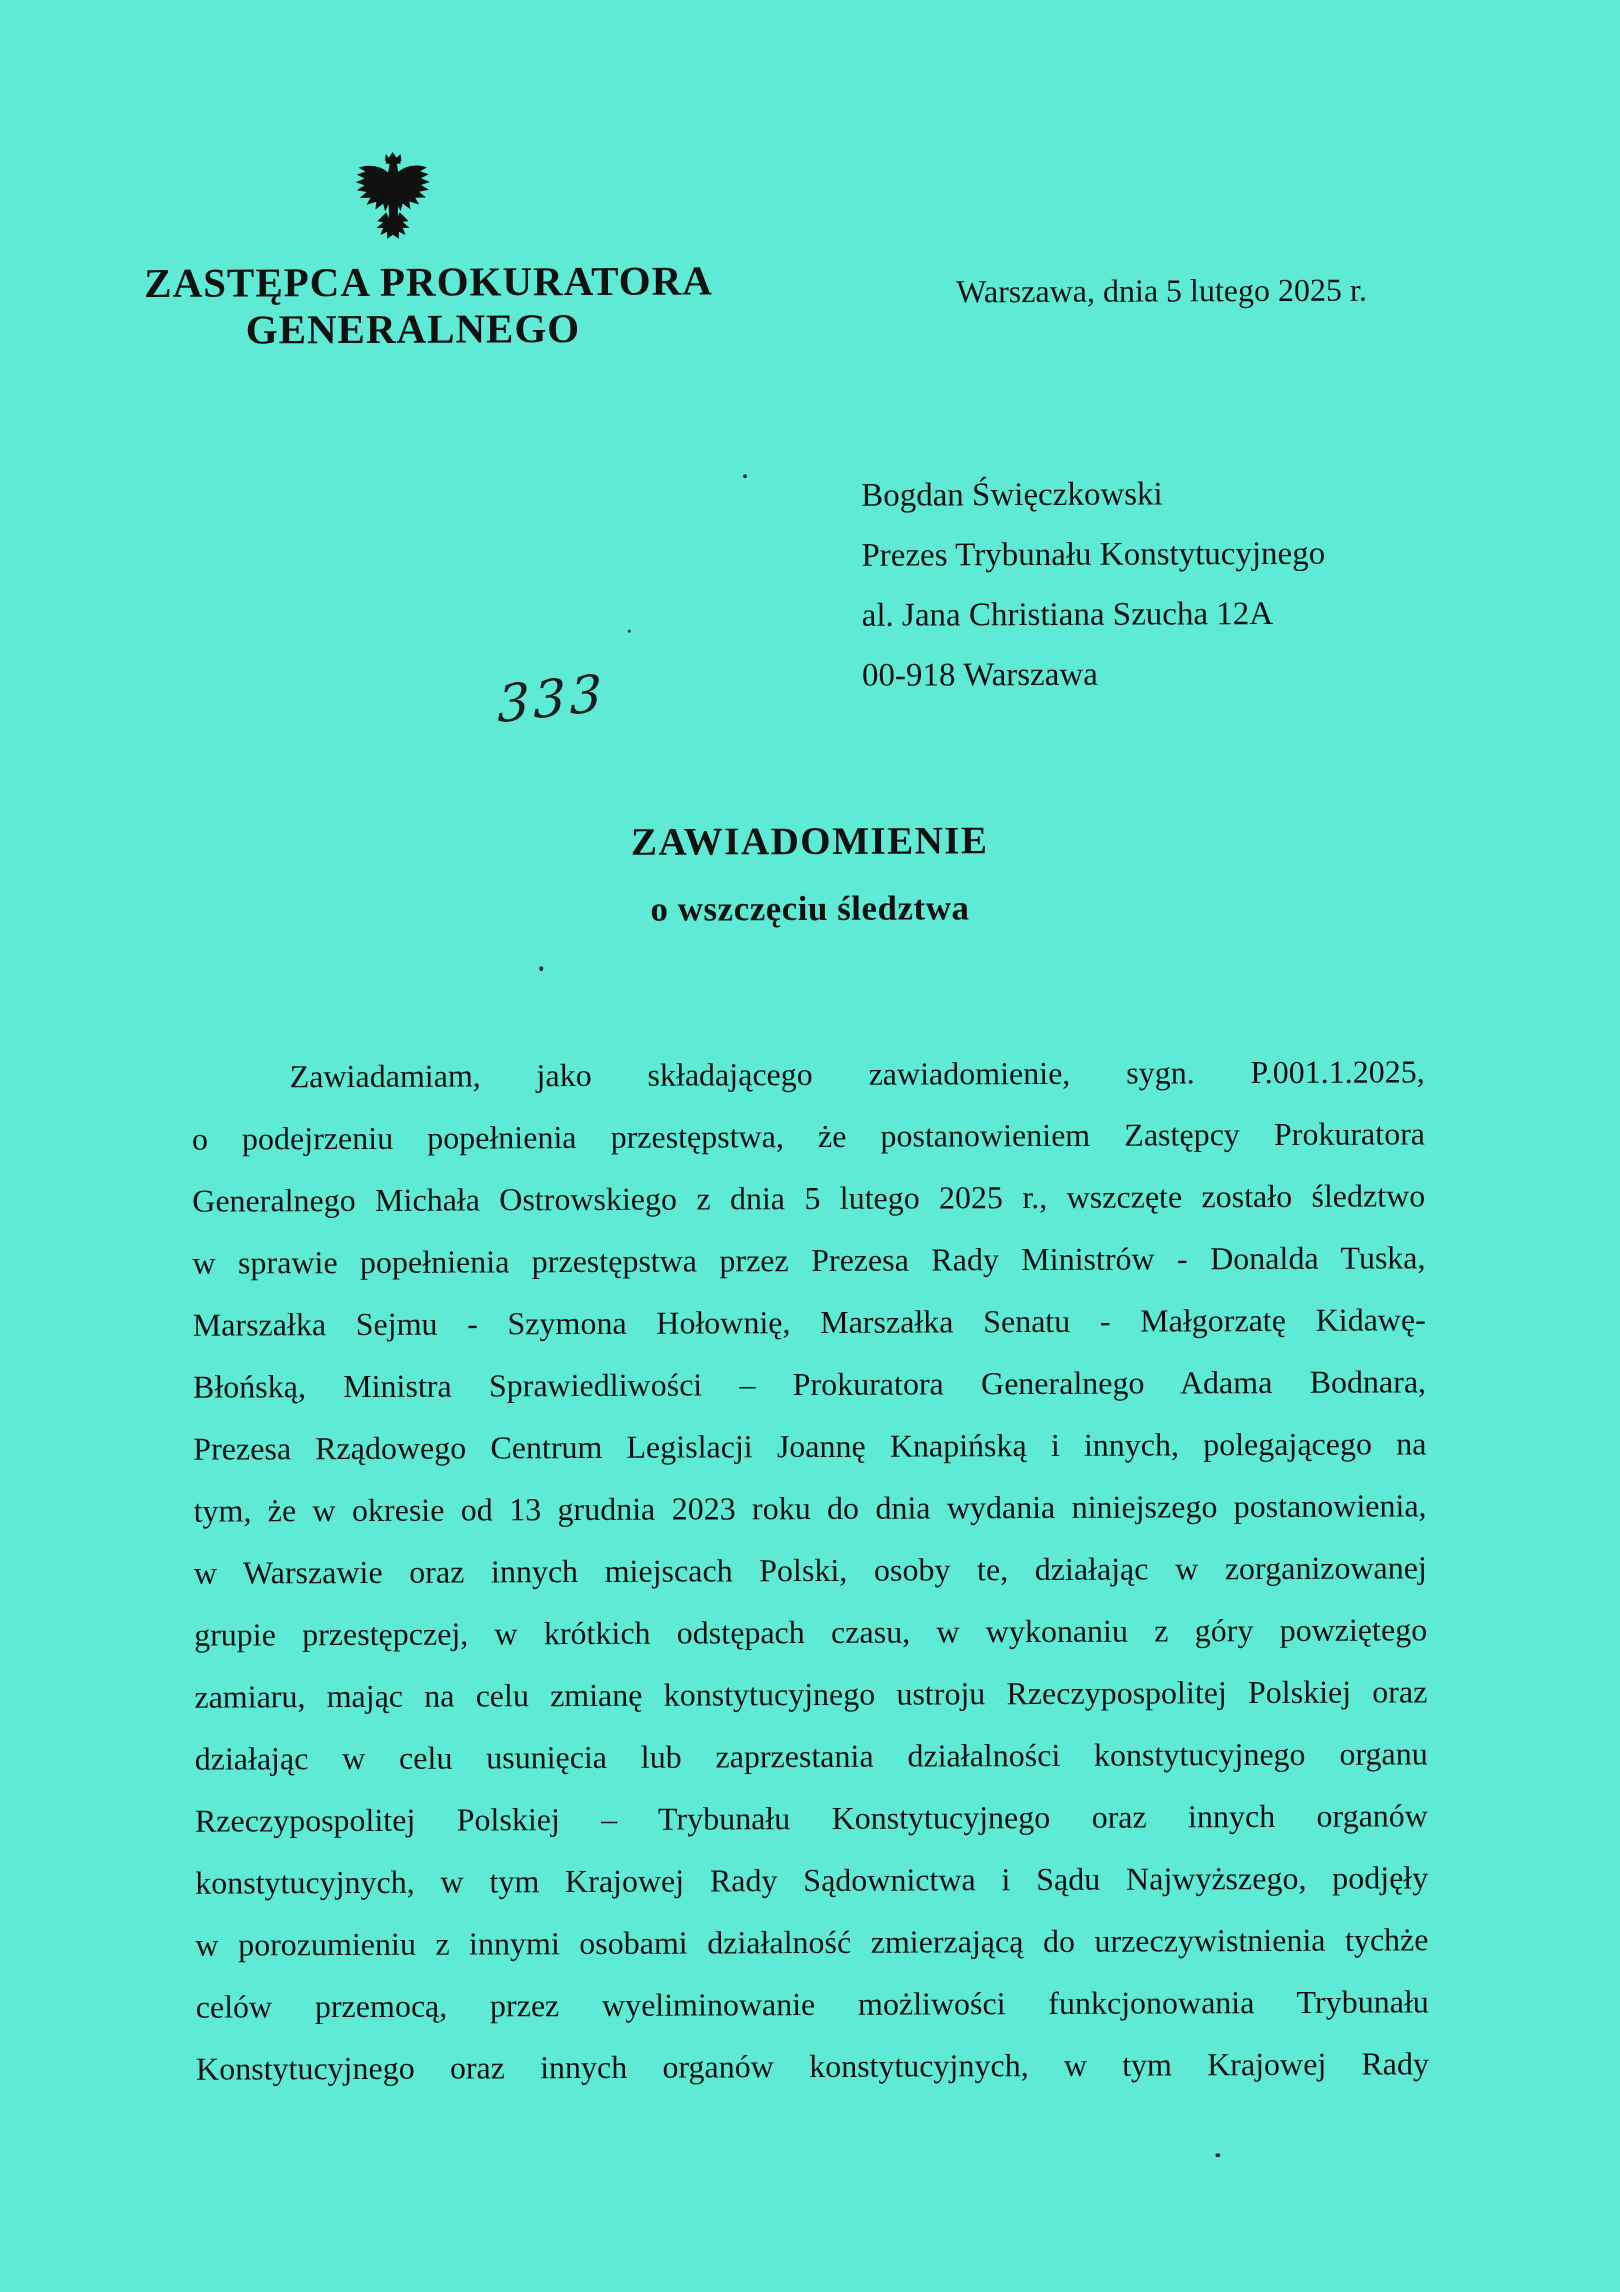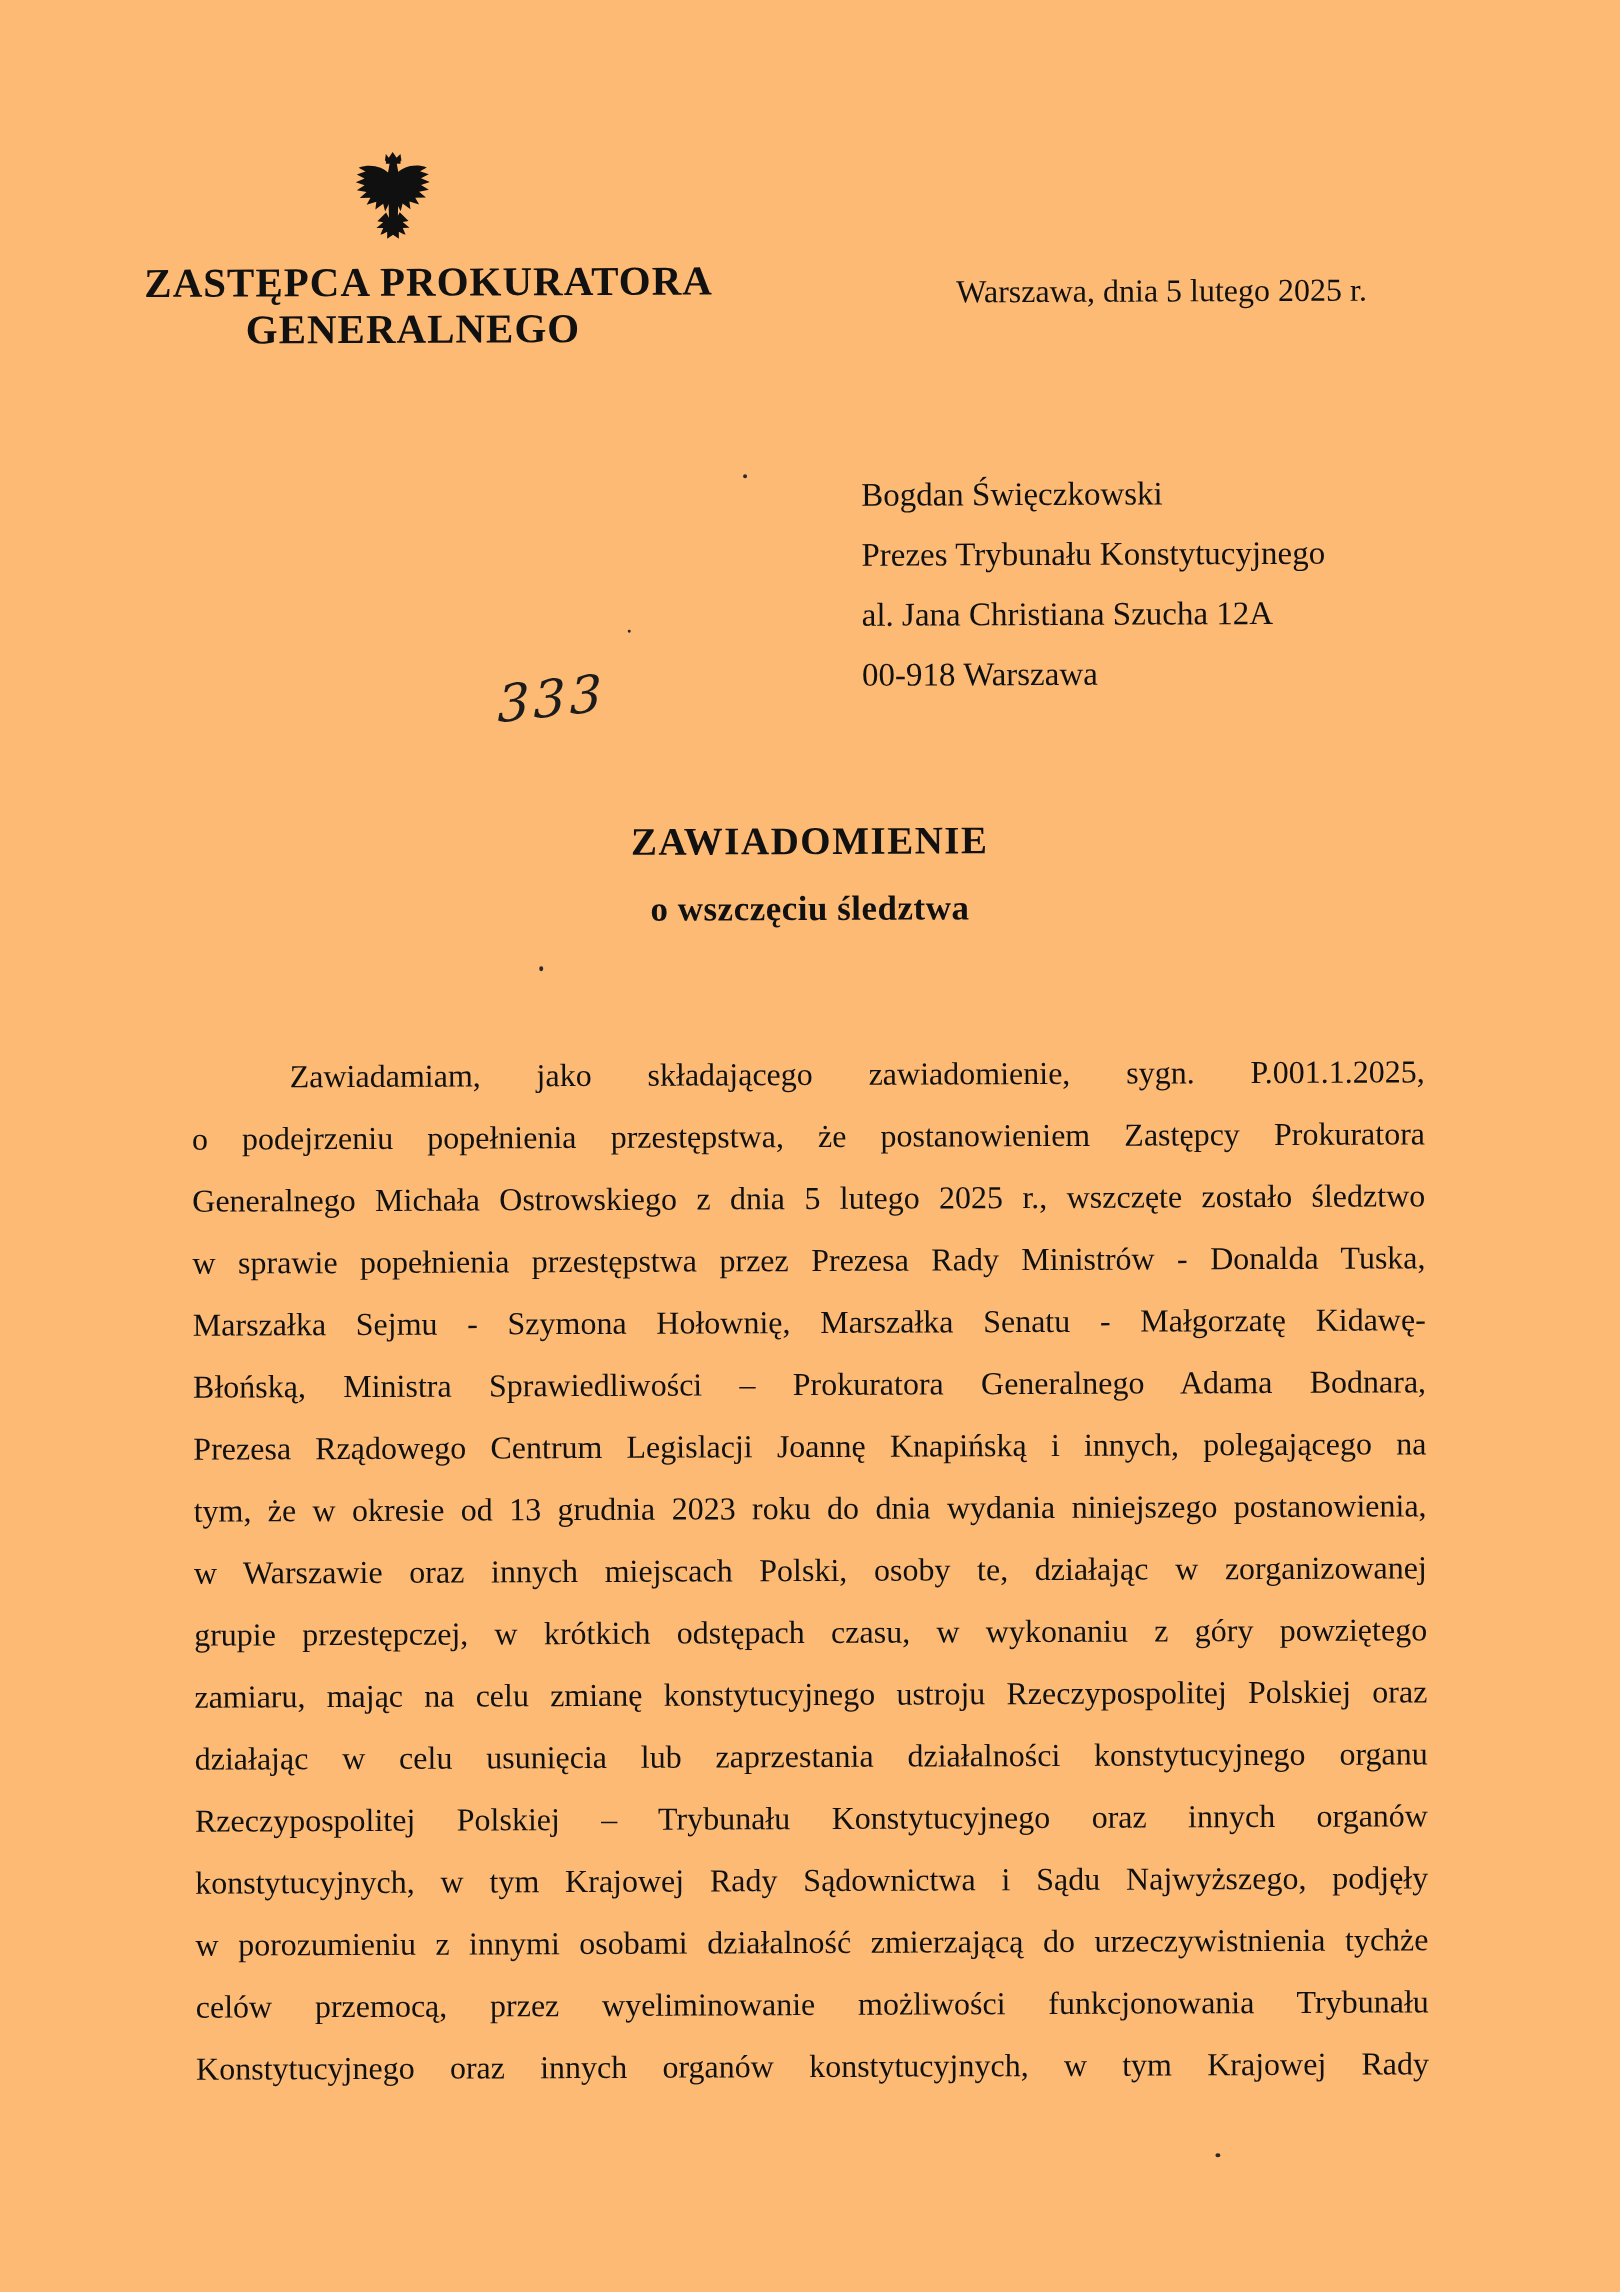--- a/index.html
+++ b/index.html
@@ -6,21 +6,21 @@
     margin: 0; padding: 0;
     width: 1620px; height: 2293px;
     overflow: hidden;
     background: #ffffff;
     font-family: "Liberation Serif", "DejaVu Serif", serif;
     color: #111111;
   }
   .page {
     position: relative;
     width: 1620px; height: 2293px;
-    background: #fdba74;
+    background: #5eead4;
   }
   .content {
     position: absolute; inset: 0;
     transform: rotate(-0.25deg);
     transform-origin: 50% 40%;
   }
   .emblem {
     position: absolute; left: 359px; top: 149px;
     width: 74px; height: 90px;
   }

